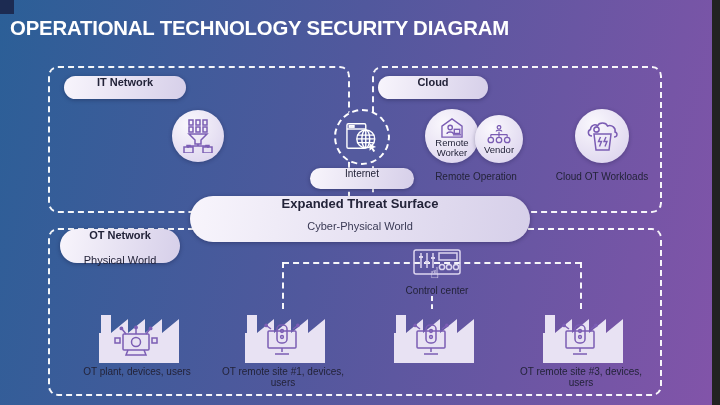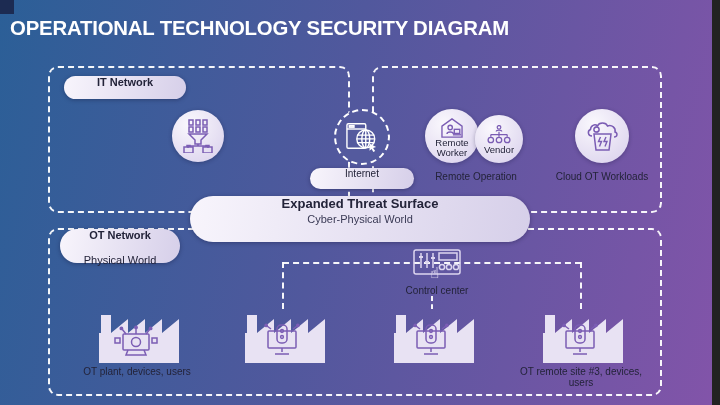--- a/index.html
+++ b/index.html
@@ -30,21 +30,21 @@
     box-shadow:0 1px 4px rgba(15,15,45,.35);color:var(--text-dark,#232339);
   }
   .pill-bold{font-weight:bold;font-size:11px;}
   .pill-sub{font-size:11px;margin-top:1px;}
   .it-pill{left:64px;top:76px;width:122px;height:23px;}
   .cloud-pill{left:378px;top:76px;width:110px;height:23px;}
   .internet-pill{left:310px;top:168px;width:104px;height:21px;font-size:10px;}
   .ot-pill{left:60px;top:229px;width:120px;height:34px;border-radius:17px;gap:12px;}
   .banner{left:190px;top:196px;width:340px;height:46px;border-radius:23px;z-index:5;}
   .banner-title{font-weight:bold;font-size:13px;}
-  .banner-sub{font-size:11px;color:#3a3a55;margin-top:2px;}
+  .banner-sub{font-size:11px;color:#3a3a55;margin-top:9px;}
   .circle{
     border-radius:50%;z-index:3;
     background:radial-gradient(circle at 35% 28%,#faf8fd 0%,#ddd5ee 85%);
     box-shadow:0 1px 4px rgba(15,15,45,.3);
     display:flex;flex-direction:column;align-items:center;justify-content:center;
   }
   .dc-circle{left:172px;top:110px;width:52px;height:52px;}
   .net-circle{
     left:334px;top:109px;width:56px;height:56px;border-radius:50%;
     background:#545a9e;border:2px dashed #fff;z-index:3;box-sizing:border-box;
@@ -112,20 +112,23 @@
         <ellipse cx="21" cy="19" rx="4.2" ry="9.5"></ellipse>
         <path d="M12,15 L30,15 M11.5,19 L30.5,19 M12,23 L30,23"></path>
         <path d="M25,24 L32,27.5 L28.8,28.6 L31,32 L29,33 L27.2,29.8 L25,31.5 Z" fill="#ffffff" stroke="none"></path>
       </svg>
     </span>
   </div>
   <div class="abs pill internet-pill">
     <span>Internet</span>
   </div>
 
+  <div class="abs pill cloud-pill">
+    <span class="pill-bold">Cloud</span>
+  </div>
 
   <div class="abs circle rw-circle">
     <span style="margin-top:3px;">
       <svg width="24" height="21" viewBox="0 0 26 23" fill="none" stroke="#7b5db4" stroke-width="1.5">
         <path d="M2,10 L13,2 L24,10 L24,22 L2,22 Z"></path>
         <circle cx="11" cy="11.5" r="2.4"></circle>
         <path d="M7.5,18.5 C7.5,15.8 14.5,15.8 14.5,18.5"></path>
         <rect x="15.5" y="13.5" width="6" height="4.5"></rect>
           <path d="M14,19.5 L23,19.5"></path>
       </svg>
@@ -216,20 +219,21 @@
           <circle cx="41" cy="20" r="1.4"></circle>
             <circle cx="41" cy="26" r="1.4"></circle>
           <path d="M30,18 l-4,-3 M52,18 l4,-3"></path>
           <circle cx="25.2" cy="14.4" r="1.1" fill="#7b5db4"></circle>
             <circle cx="56.8" cy="14.4" r="1.1" fill="#7b5db4"></circle>
           <path d="M41,37 L41,41 M34,43 L48,43"></path>
         </g>
       </svg>
     </span>
   </div>
+  <div class="abs icon-label" style="left:218px;top:366px;width:130px;">OT remote site #1, devices, users</div>
 
   <div class="abs factory" style="left:390px;top:311px;">
     <span>
       <svg width="84" height="52" viewBox="0 0 84 52">
         <path fill="#e8e2f3" d="M4,52 L4,22 L6,22 L6,4 L16,4 L16,22 L33,8 L33,22 L50,8 L50,22 L67,8 L67,22 L84,8 L84,52 Z"></path>
         <g fill="none" stroke="#7b5db4" stroke-width="1.5">
           <rect x="27" y="20" width="28" height="17" rx="1"></rect>
           <rect x="36" y="14" width="10" height="18" rx="4"></rect>
           <circle cx="41" cy="20" r="1.4"></circle>
             <circle cx="41" cy="26" r="1.4"></circle>

